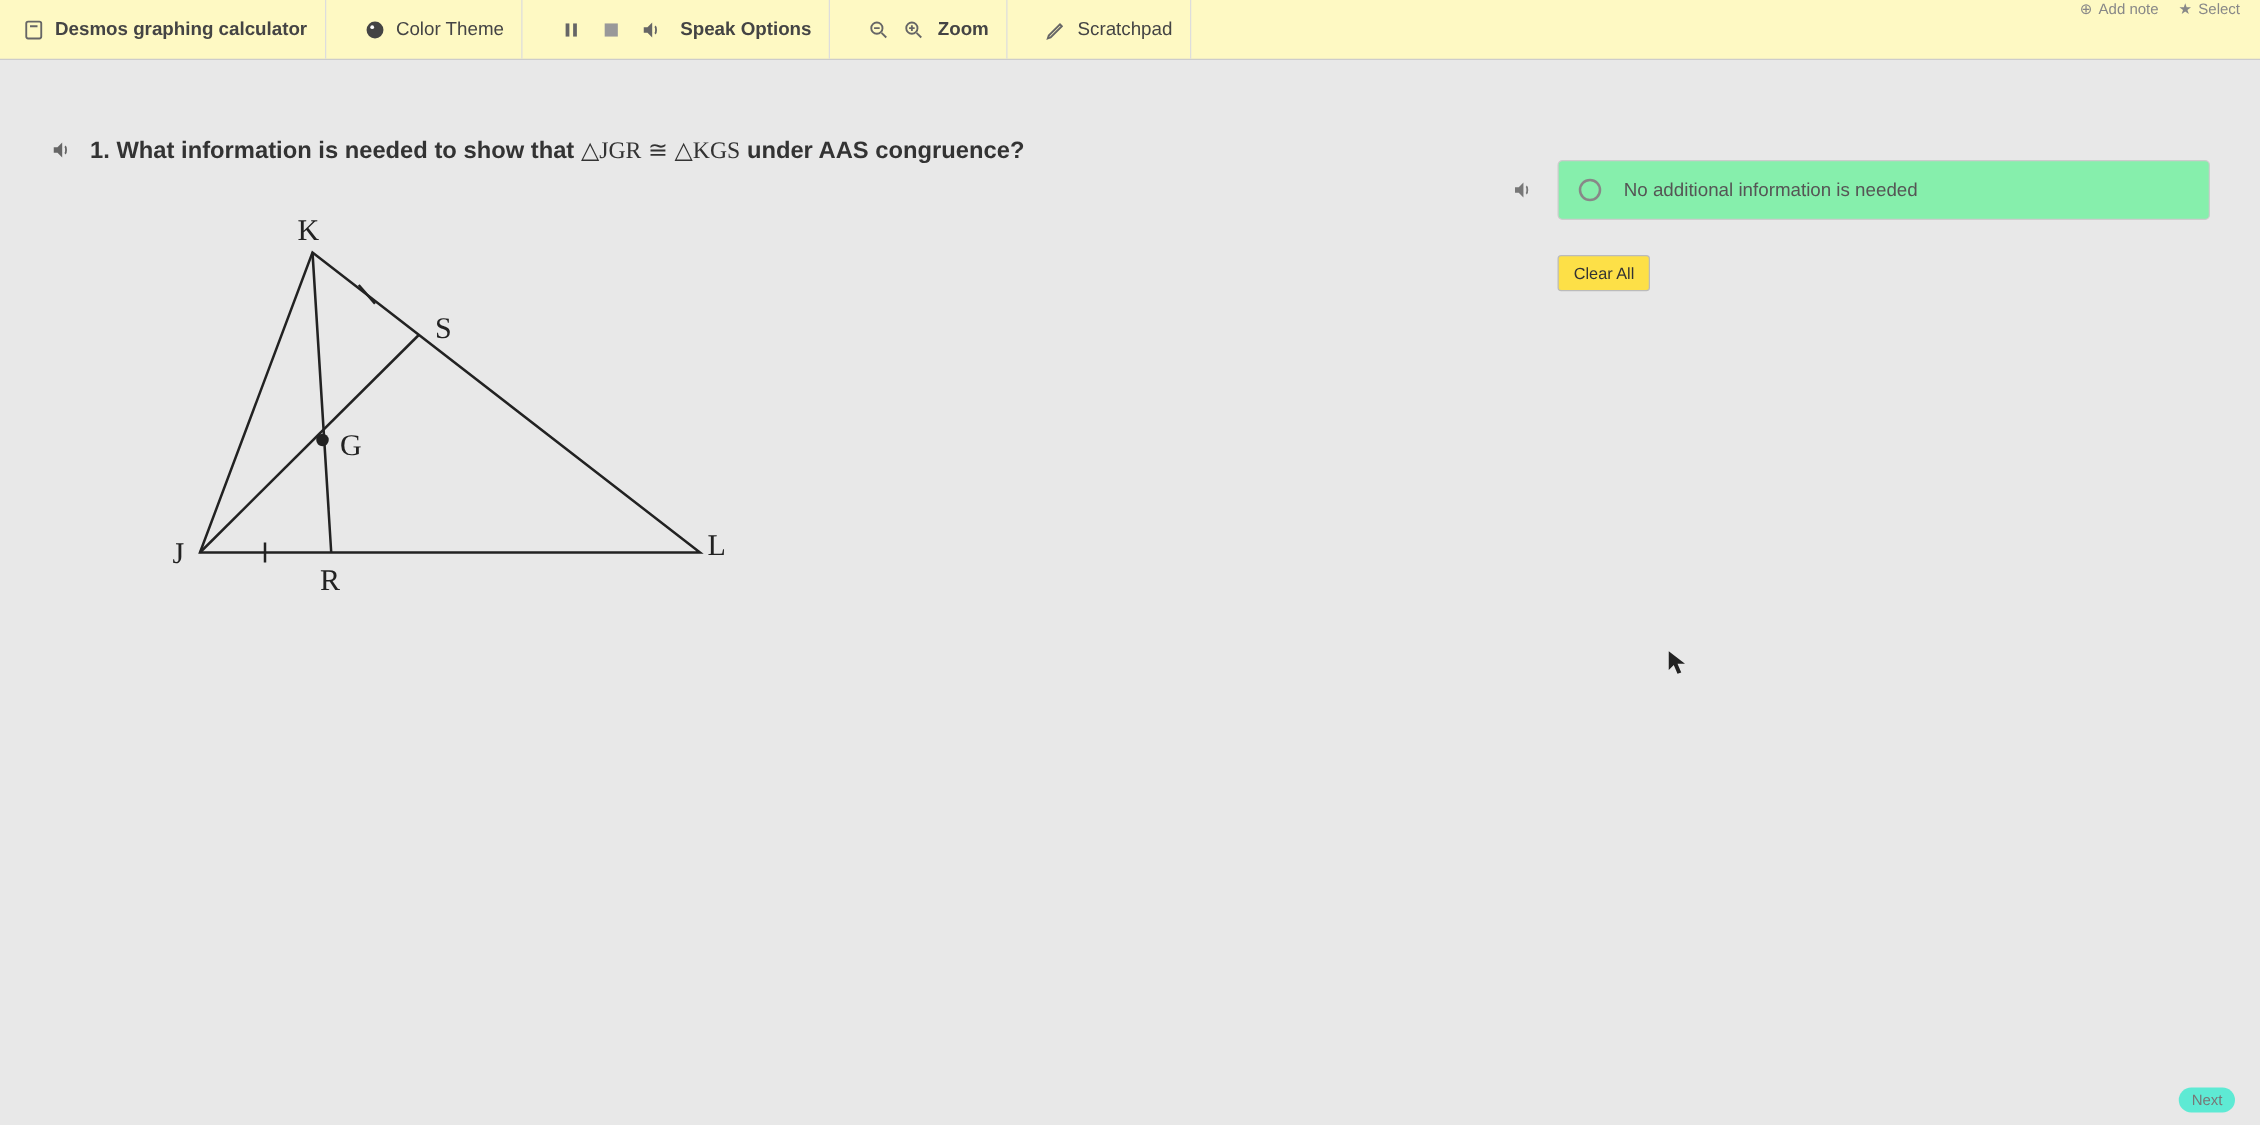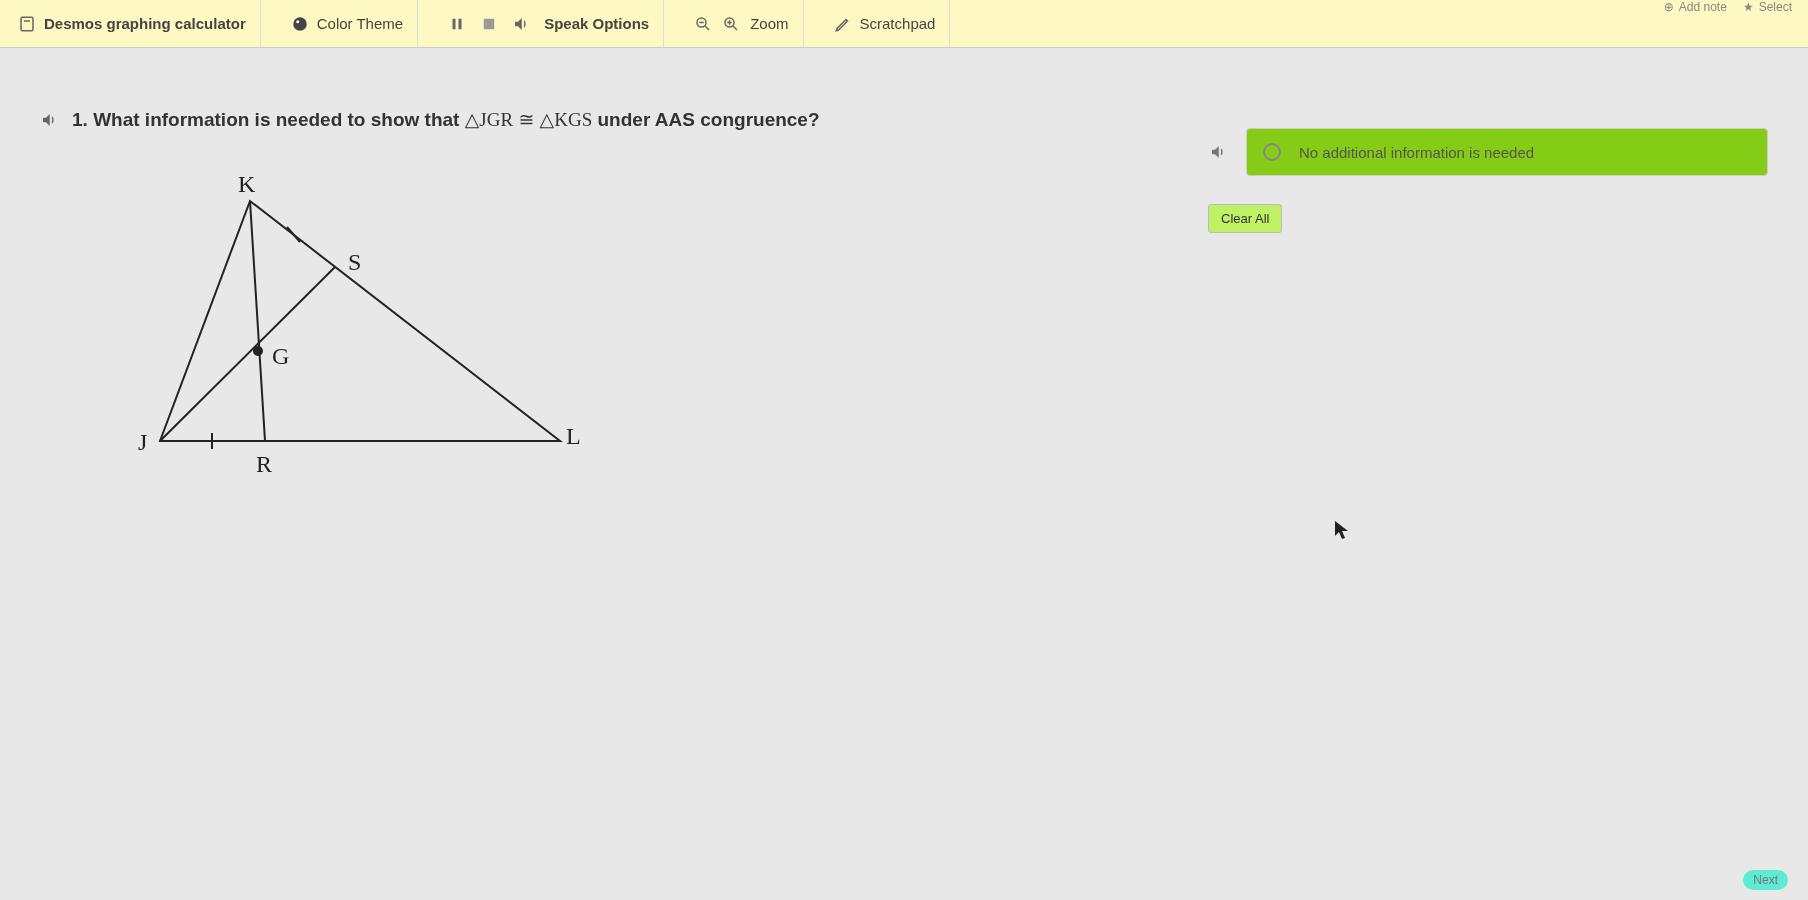--- a/index.html
+++ b/index.html
@@ -93,39 +93,40 @@
     color:#666;
   }
   .answer-box {
     flex: 1;
     display: flex;
     align-items: center;
     gap: 18px;
     border: 1px solid #ccc;
     border-radius: 4px;
     padding: 14px 16px;
-    background: #84cc16;
+    background: #86efac;
     font-size: 15px;
     color: #555;
     cursor: pointer;
   }
   .radio {
     width: 18px;
     height: 18px;
     border: 2px solid #888;
     border-radius: 50%;
     flex-shrink: 0;
   }
   .answer-text .over { text-decoration: overline; font-style: italic; }
   .clear-btn {
     align-self: flex-start;
     margin-top: 6px;
+    margin-left: 38px;
     padding: 6px 12px;
     border: 1px solid #bbb;
-    background: #bef264;
+    background: #fde047;
     font-size: 13px;
     color: #333;
     border-radius: 3px;
     cursor: pointer;
   }
   .cursor {
     position: absolute;
     right: 460px;
     top: 520px;
     width: 14px;
@@ -196,21 +197,21 @@
         </svg>
     </span>
     <span class="toolbar-icon">
       <svg viewBox="0 0 24 24" fill="#666">
           <path d="M4 9v6h4l5 5V4L8 9H4z"></path>
           <path d="M16 8c1.5 1 1.5 7 0 8" stroke="#666" fill="none" stroke-width="2"></path>
         </svg>
     </span>
     <span style="font-weight:bold;">Speak Options</span>
   </div>
-  <div class="toolbar-item" style="gap:10px;">
+  <div class="toolbar-item" style="gap:10px;font-weight:bold;">
     <span class="toolbar-icon">
       <svg viewBox="0 0 24 24" fill="none" stroke="#666" stroke-width="2">
           <circle cx="10" cy="10" r="6"></circle>
           <line x1="15" y1="15" x2="20" y2="20"></line>
           <line x1="7" y1="10" x2="13" y2="10"></line>
         </svg>
     </span>
     <span class="toolbar-icon">
       <svg viewBox="0 0 24 24" fill="none" stroke="#666" stroke-width="2">
           <circle cx="10" cy="10" r="6"></circle>

